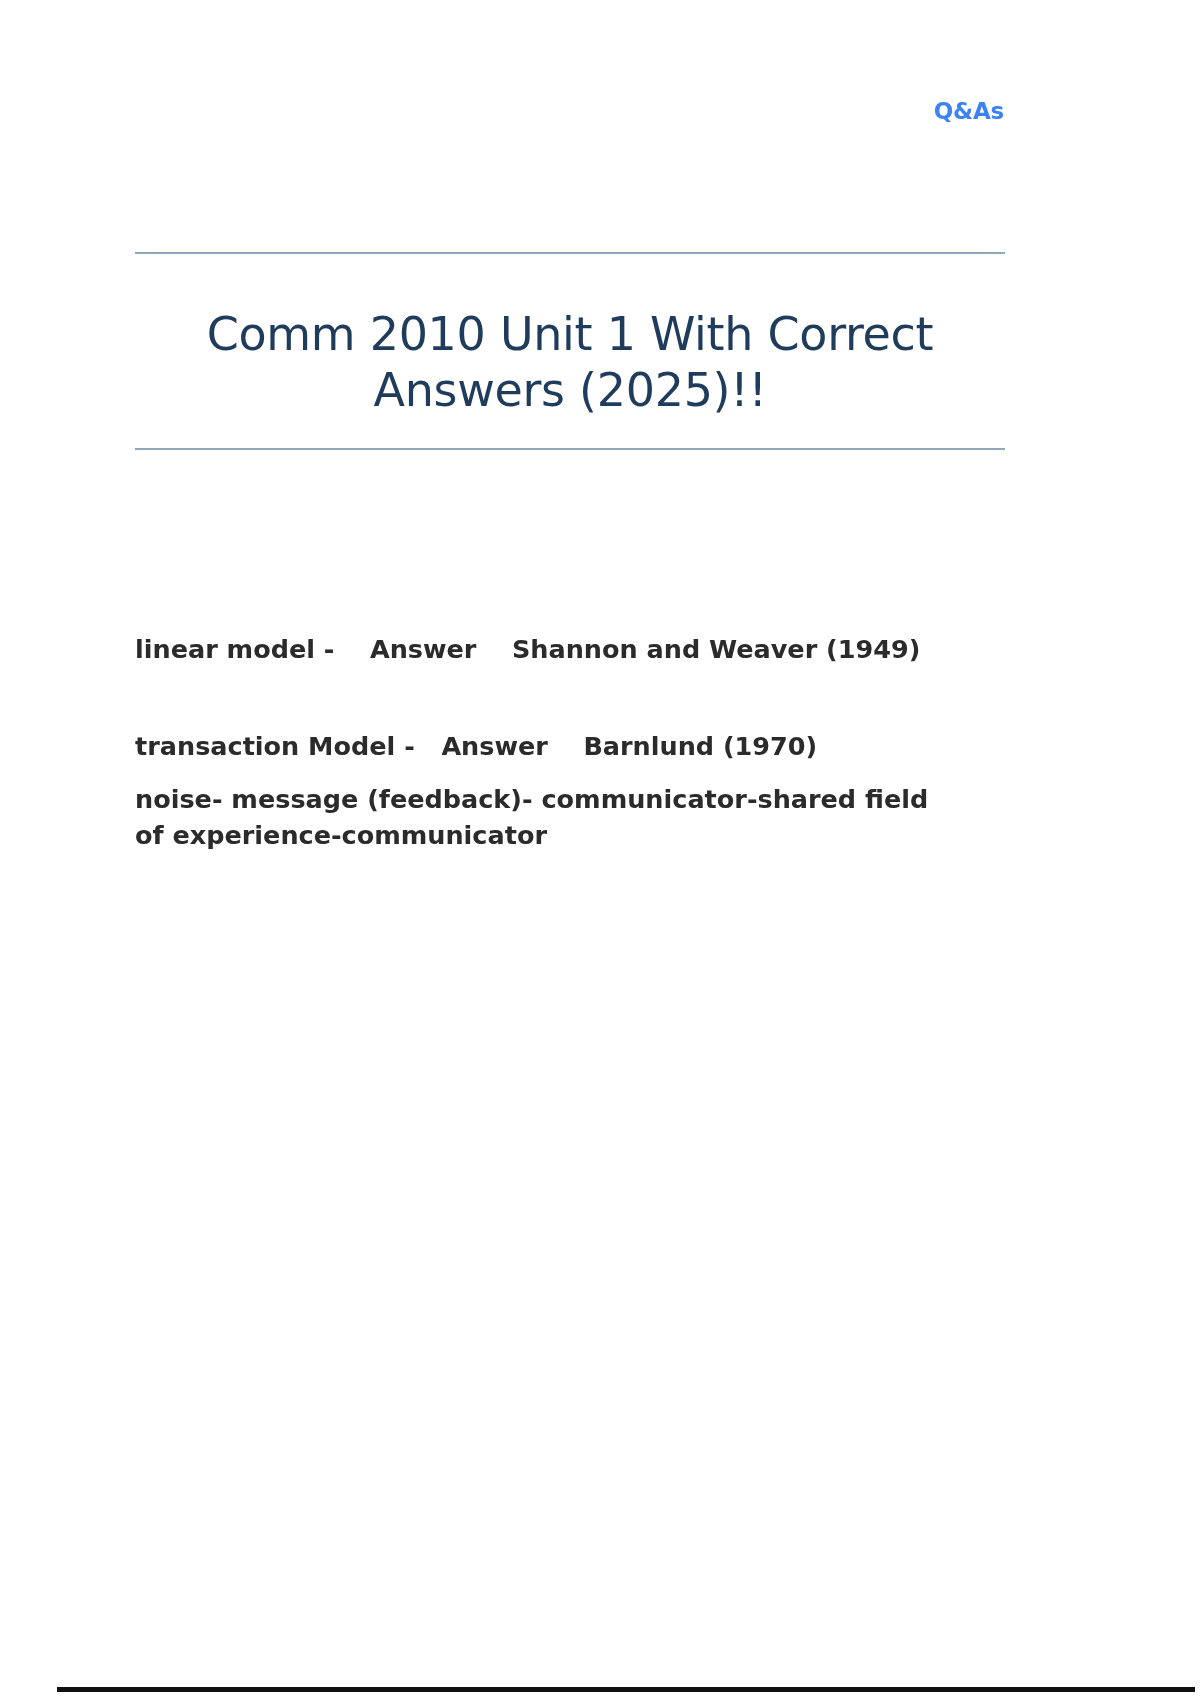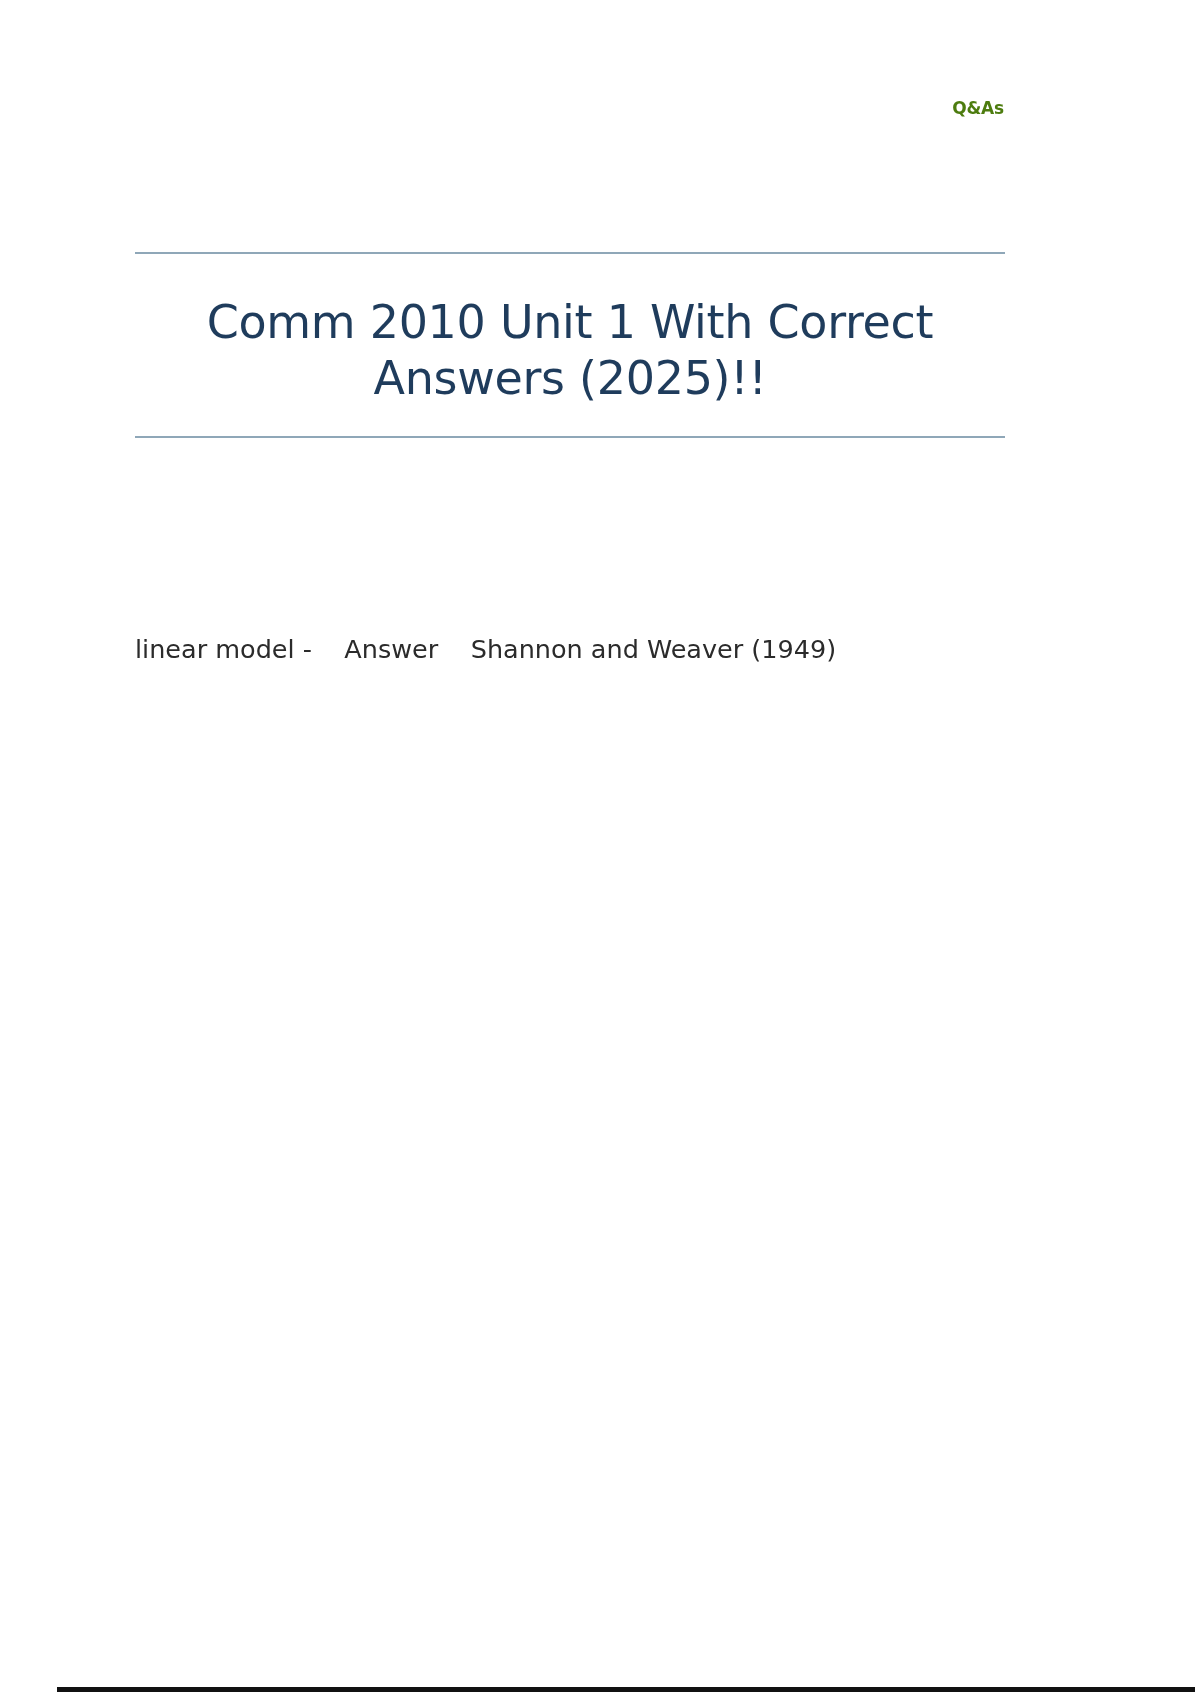--- a/index.html
+++ b/index.html
@@ -21,59 +21,60 @@
     inset: 0;
     background: #ffffff;
   }
 
   
   .brand-badge {
     position: absolute;
     top: 98px;
     right: 196px;
     font-family: "DejaVu Sans", sans-serif;
-    font-size: 17px;
+    font-size: 23px;
     font-weight: bold;
-    color: #4d7c0f;
+    color: #3b82f6;
     letter-spacing: -0.2px;
     white-space: nowrap;
     margin-left: 21px;
   }
 
   
   .title-block {
     position: absolute;
     left: 135px;
     top: 252px;
     width: 870px;
   }
   .rule-top,
   .rule-bottom {
     height: 0;
     border-top: 2px solid #8fa7b8;
     width: 100%;
   }
   .doc-title {
     margin: 0;
-    padding: 40px 14px 30px 14px;
+    padding: 52px 14px 30px 14px;
     text-align: center;
     font-family: "DejaVu Sans", sans-serif;
     font-size: 46px;
     font-weight: normal;
     line-height: 1.22;
     color: #1f3c5c;
     letter-spacing: -0.3px;
   }
 
   
   .body-wrap {
     position: absolute;
     left: 135px;
     top: 632px;
     width: 812px;
+    font-weight: bold;
   }
   .qa-block {
     margin: 0 0 62px 0;
   }
   .qa-block:last-child {
     margin-bottom: 0;
   }
   .qa-line {
     font-family: "DejaVu Sans", sans-serif;
     font-size: 25.5px;
@@ -112,19 +113,23 @@
   <div class="body-wrap">
 
     <div class="qa-block">
       <p class="qa-line">linear model -    Answer    Shannon and Weaver (1949)</p>
     </div>
 
 
     <div class="qa-block">
     </div>
 
+    <div class="qa-block">
+      <p class="qa-line">transaction Model -   Answer    Barnlund (1970)</p>
+      <p class="qa-line">noise- message (feedback)- communicator-shared field of experience-communicator</p>
+    </div>
 
 
   </div>
 
   <div class="footer-bar"></div>
 
 </div>
 
 </body></html>

